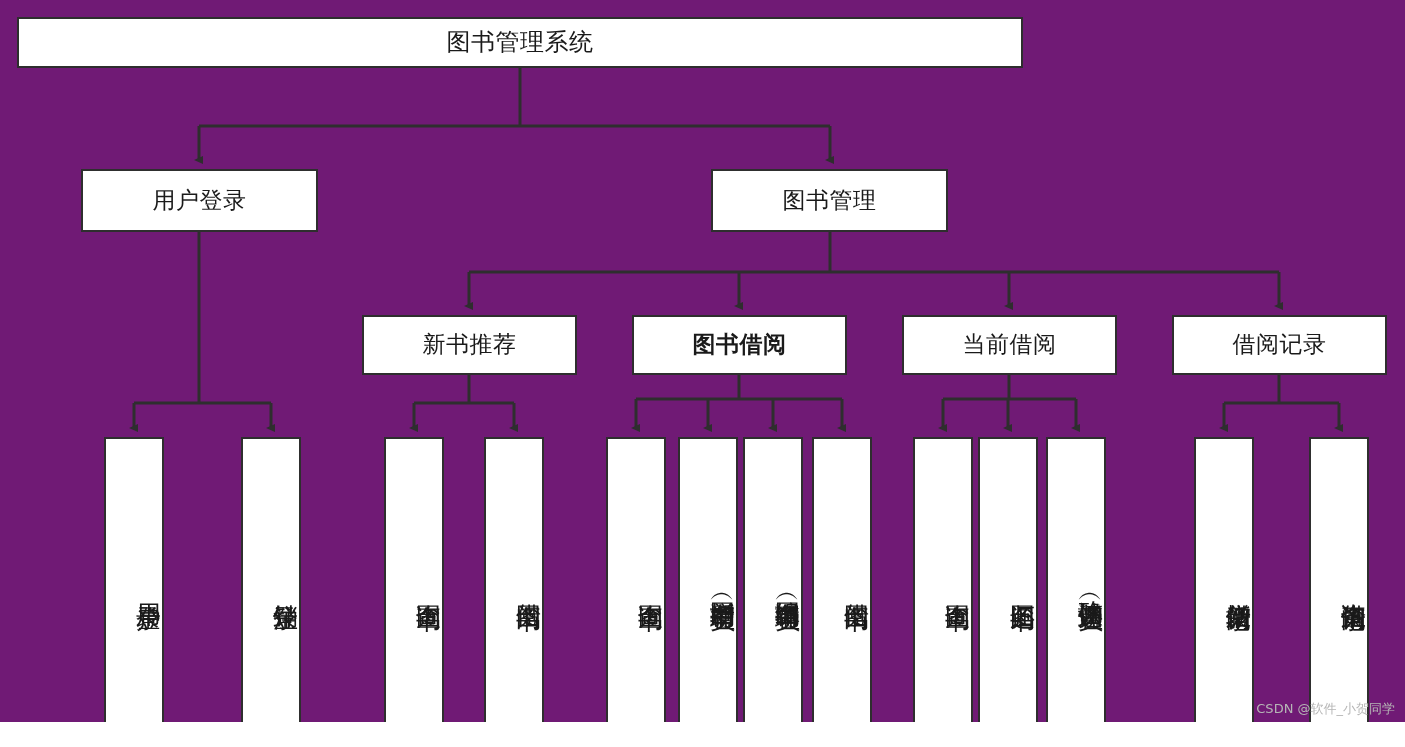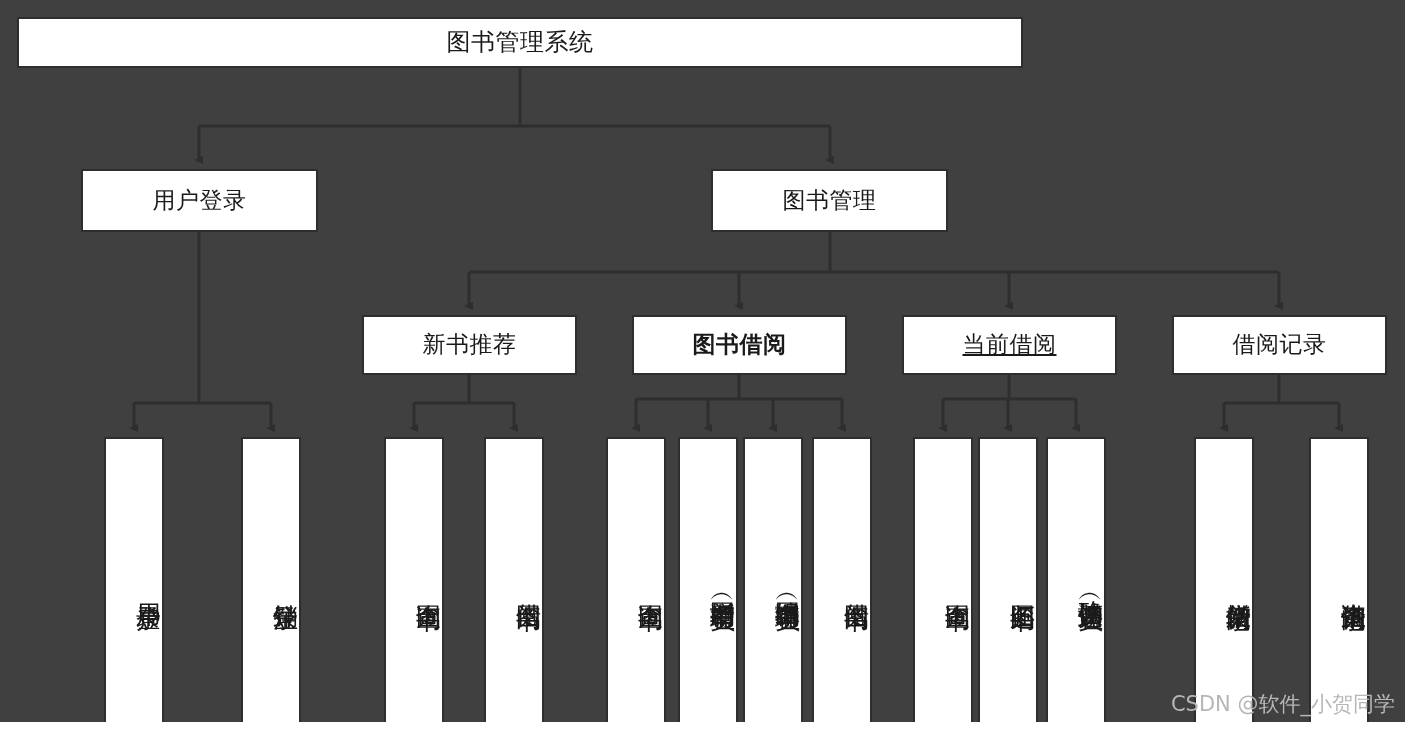--- a/index.html
+++ b/index.html
@@ -4,21 +4,21 @@
 <style>
   html, body {
     margin: 0;
     padding: 0;
     background: #ffffff;
   }
   #canvas {
     position: relative;
     width: 1405px;
     height: 722px;
-    background: #404040;
+    background: #701a75;
     font-family: "DejaVu Sans", "Liberation Sans", sans-serif;
     overflow: hidden;
   }
   svg.edges {
     position: absolute;
     left: 0;
     top: 0;
     width: 1405px;
     height: 747px;
   }
@@ -56,21 +56,21 @@
     writing-mode: vertical-rl;
     text-orientation: upright;
     white-space: normal;
     display: block;
     text-align: center;
   }
   .watermark {
     position: absolute;
     right: 10px;
     bottom: 4px;
-    font-size: 21px;
+    font-size: 13px;
     color: #b6b6b6;
     z-index: 5;
     white-space: nowrap;
     font-family: "DejaVu Sans", "Liberation Sans", sans-serif;
     text-align: right;
   }
 </style>
 </head>
 <body>
 
@@ -127,21 +127,21 @@
     </g>
   </svg>
 
   <div class="node horiz root" style="left:17px; top:17px; width:1006px; height:51px;">图书管理系统</div>
 
   <div class="node horiz" style="left:81px; top:169px; width:237px; height:63px;">用户登录</div>
   <div class="node horiz" style="left:362px; top:315px; width:215px; height:60px;">新书推荐</div>
 
   <div class="node horiz" style="left:711px; top:169px; width:237px; height:63px;">图书管理</div>
   <div class="node horiz" style="left:632px; top:315px; width:215px; height:60px;font-weight:bold;">图书借阅</div>
-  <div class="node horiz" style="left:902px; top:315px; width:215px; height:60px;text-decoration:underline;">当前借阅</div>
+  <div class="node horiz" style="left:902px; top:315px; width:215px; height:60px;">当前借阅</div>
   <div class="node horiz" style="left:1172px; top:315px; width:215px; height:60px;">借阅记录</div>
 
   <div class="node vert" style="left:104px; top:437px; width:60px; height:297px;">
     <span class="vtext">用户登录</span>
   </div>
   <div class="node vert" style="left:241px; top:437px; width:60px; height:297px;">
     <span class="vtext">注销登录</span>
   </div>
 
   <div class="node vert" style="left:384px; top:437px; width:60px; height:297px;">

